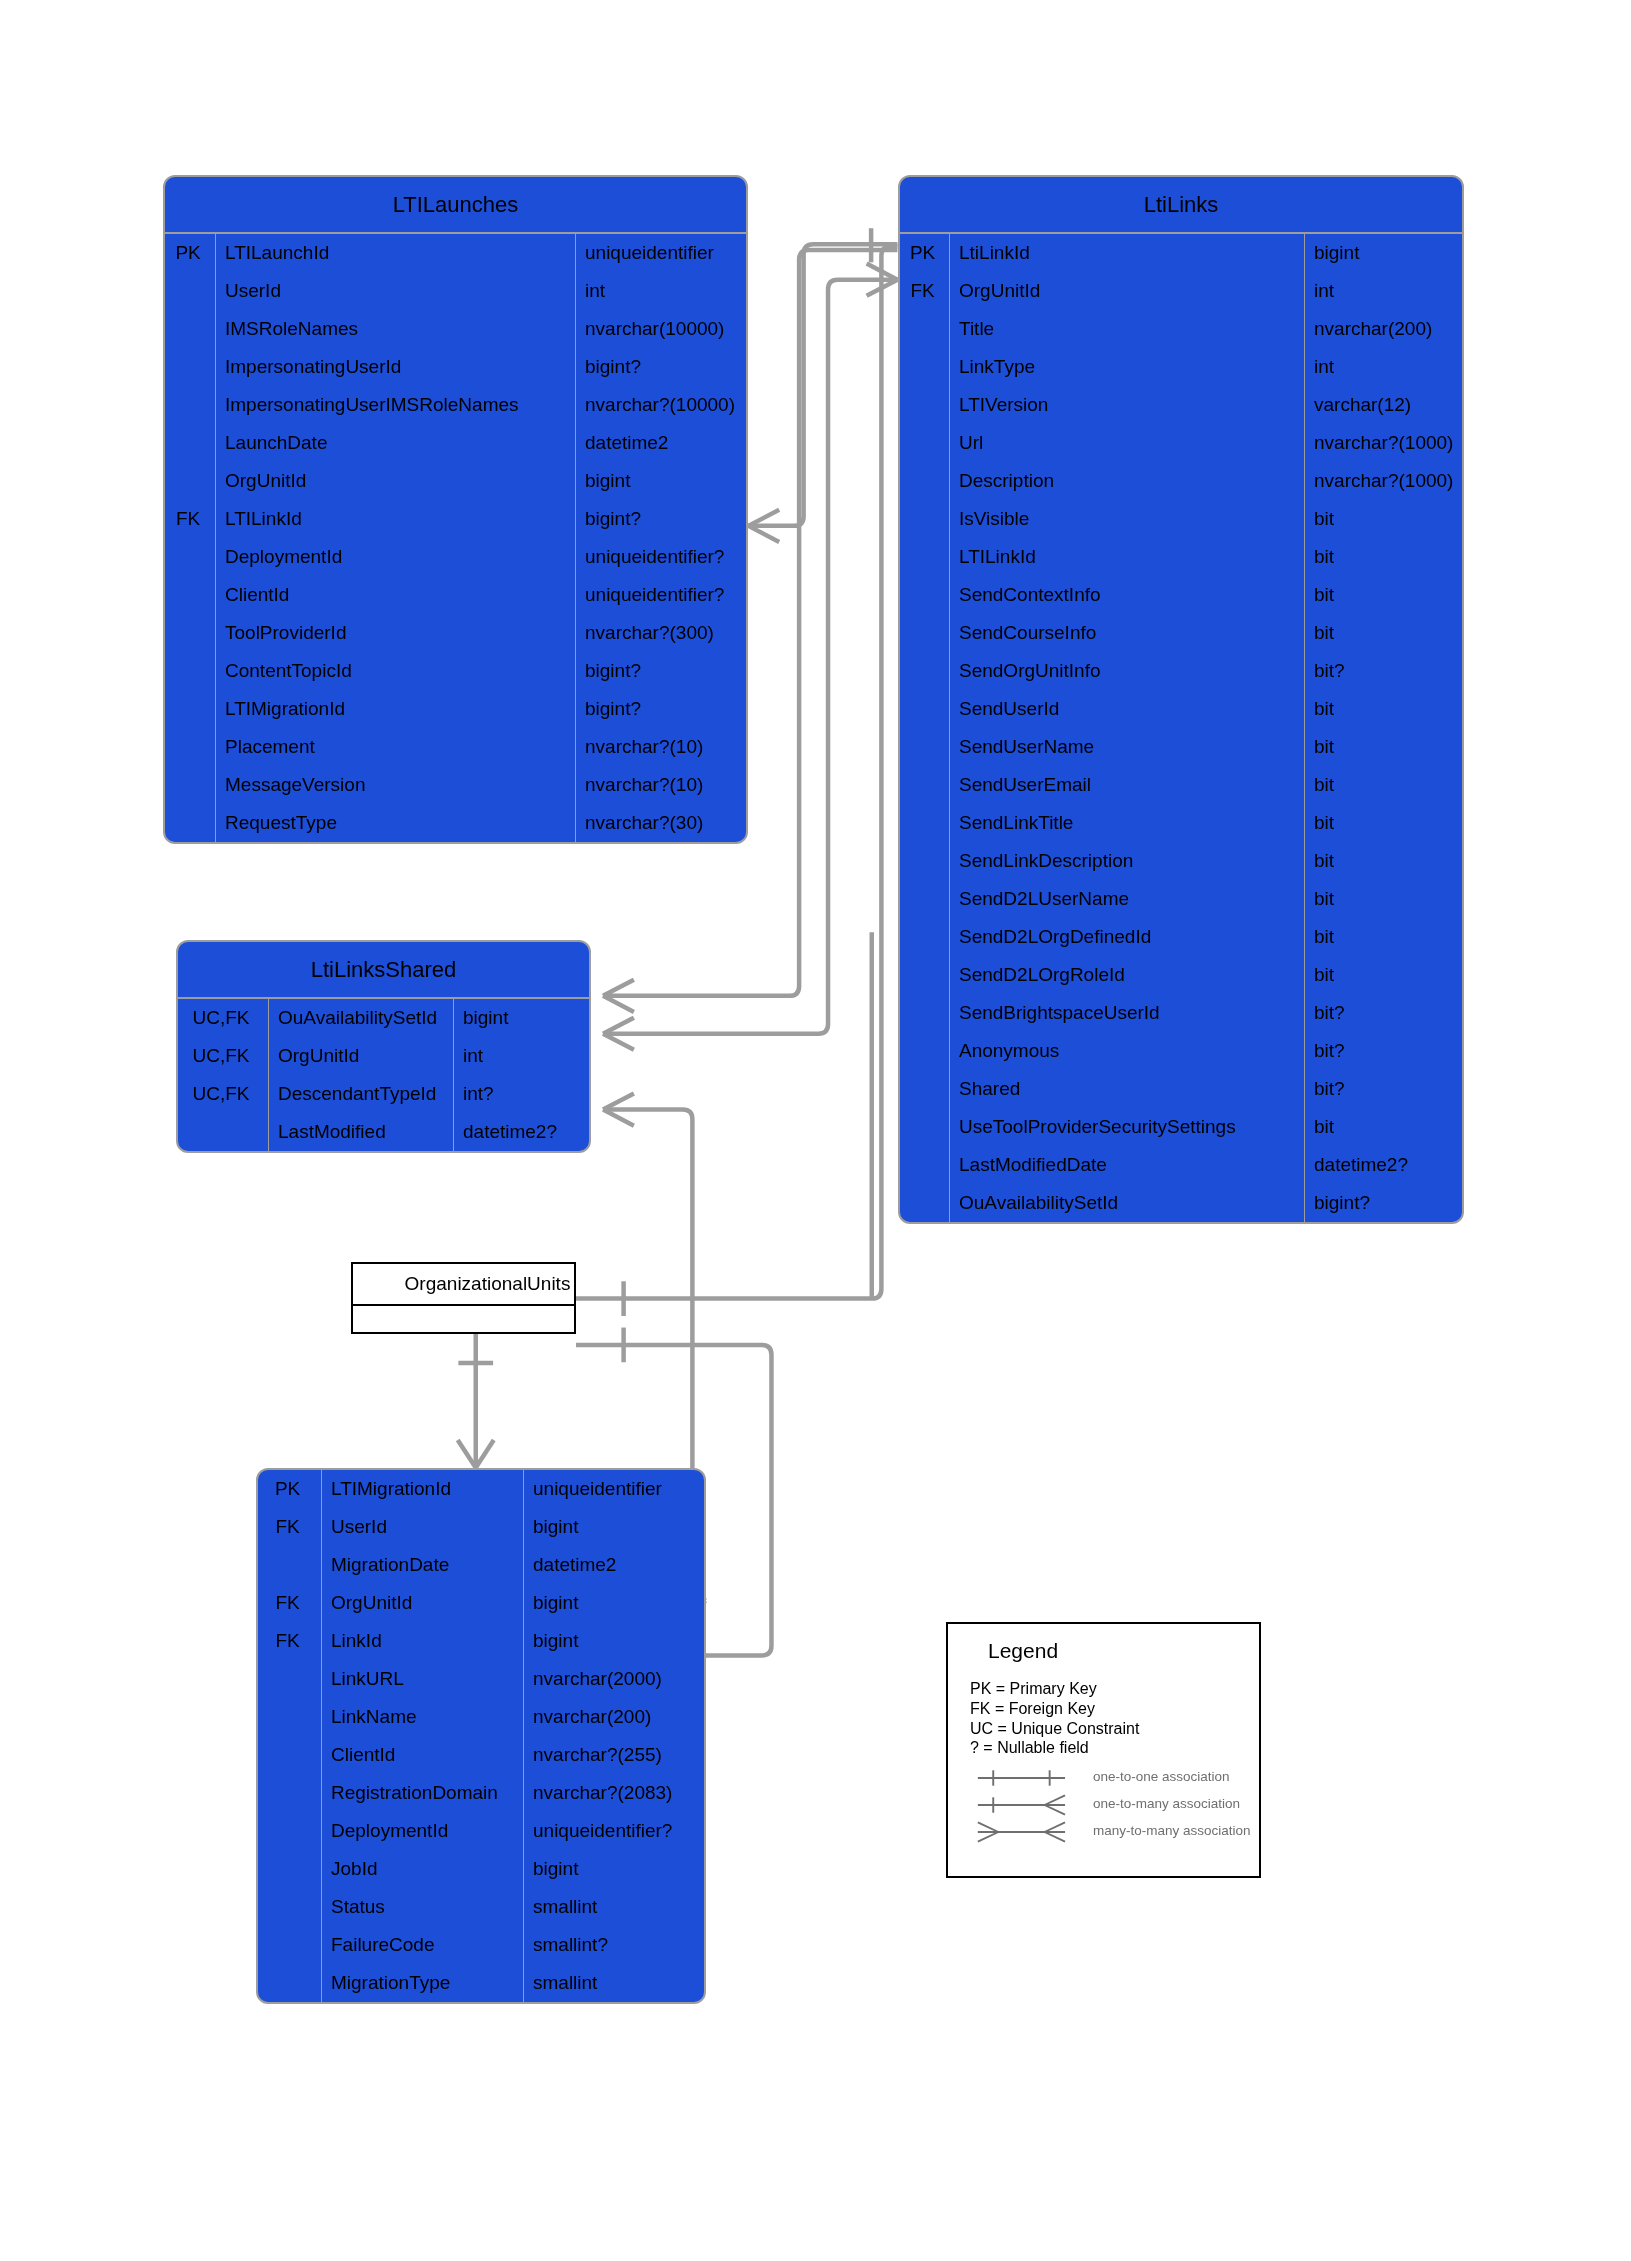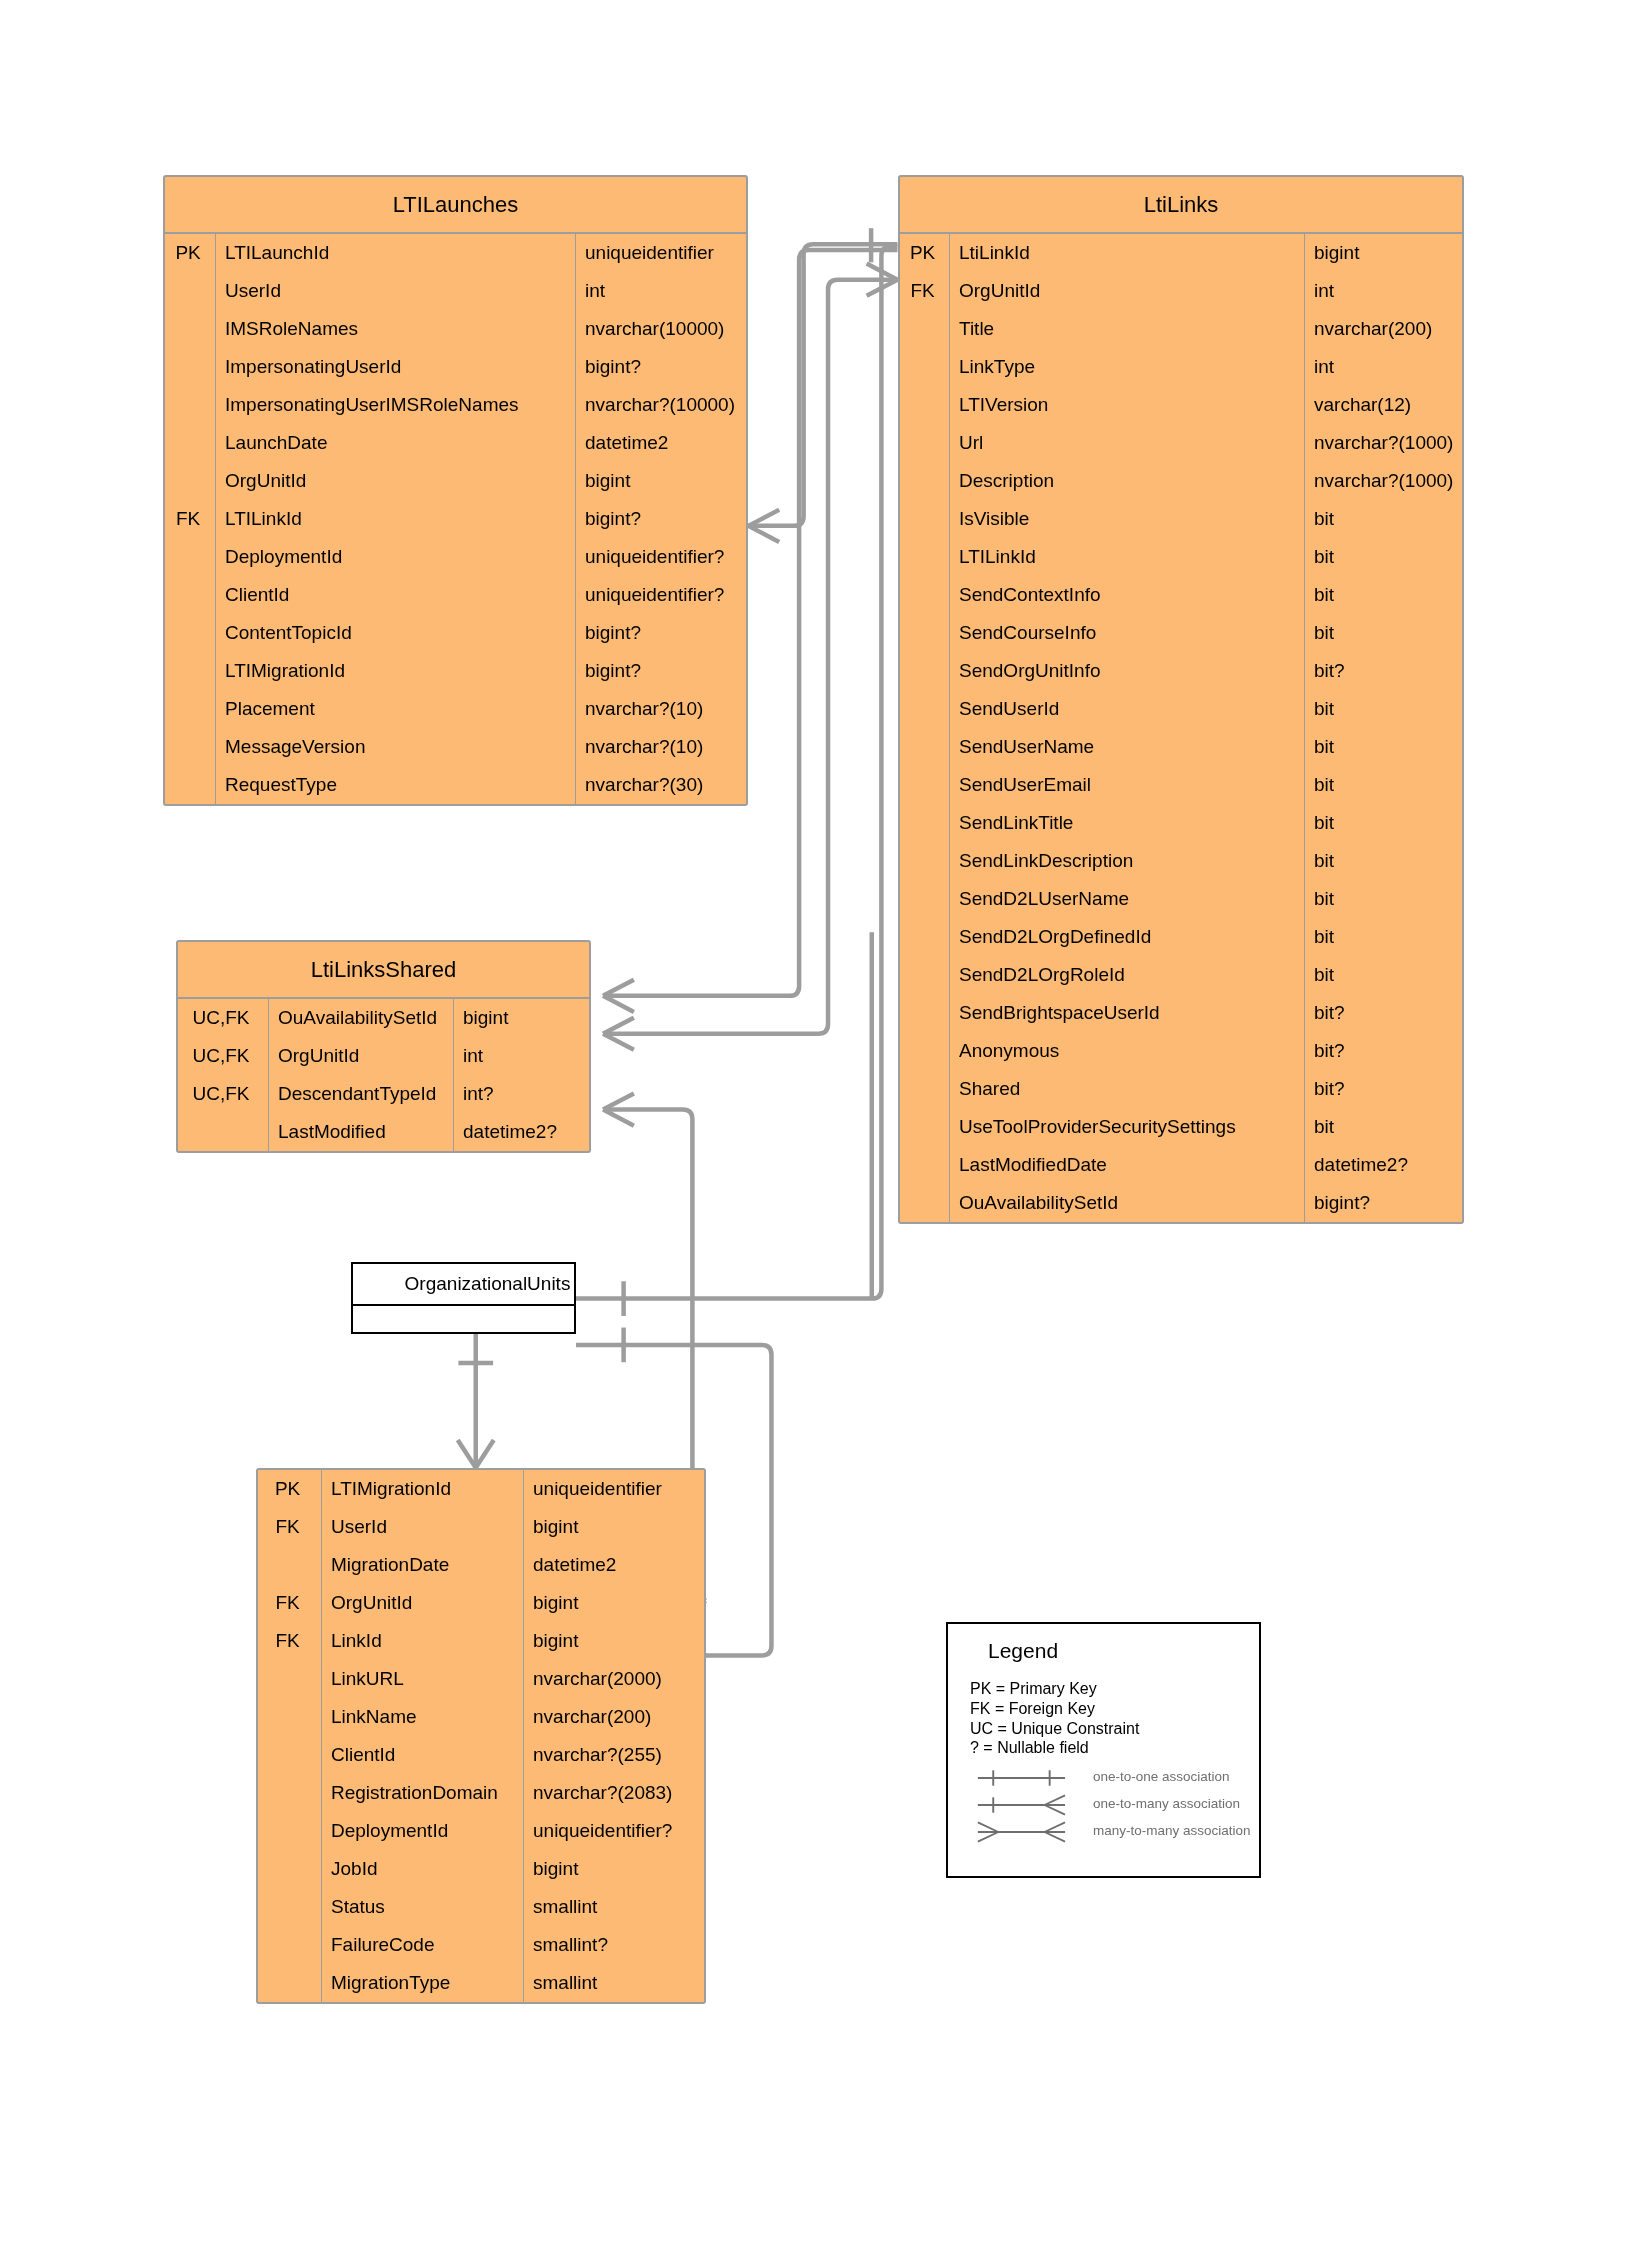--- a/index.html
+++ b/index.html
@@ -24,23 +24,23 @@
     left: 0;
     top: 0;
     width: 1631px;
     height: 2261px;
     pointer-events: none;
   }
 
   
   .entity {
     position: absolute;
-    background: #fdba74;
+    background: #1d4ed8;
     border: 2.6px solid #9d9d9d;
-    border-radius: 3px;
+    border-radius: 12px;
     box-sizing: border-box;
     z-index: 5;
   }
   .entity-title {
     text-align: center;
     font-size: 22px;
     line-height: 1;
     padding: 16.7px 6.4px 16.7px 6.4px;
     border-bottom: 2.6px solid #9d9d9d;
     color: #000;
@@ -279,20 +279,25 @@
       </div>
       <div class="row">
         <div class="c-key"></div>
         <div class="c-name">DeploymentId</div>
         <div class="c-type">uniqueidentifier?</div>
       </div>
       <div class="row">
         <div class="c-key"></div>
         <div class="c-name">ClientId</div>
         <div class="c-type">uniqueidentifier?</div>
+      </div>
+      <div class="row">
+        <div class="c-key"></div>
+        <div class="c-name">ToolProviderId</div>
+        <div class="c-type">nvarchar?(300)</div>
       </div>
       <div class="row">
         <div class="c-key"></div>
         <div class="c-name">ContentTopicId</div>
         <div class="c-type">bigint?</div>
       </div>
       <div class="row">
         <div class="c-key"></div>
         <div class="c-name">LTIMigrationId</div>
         <div class="c-type">bigint?</div>

